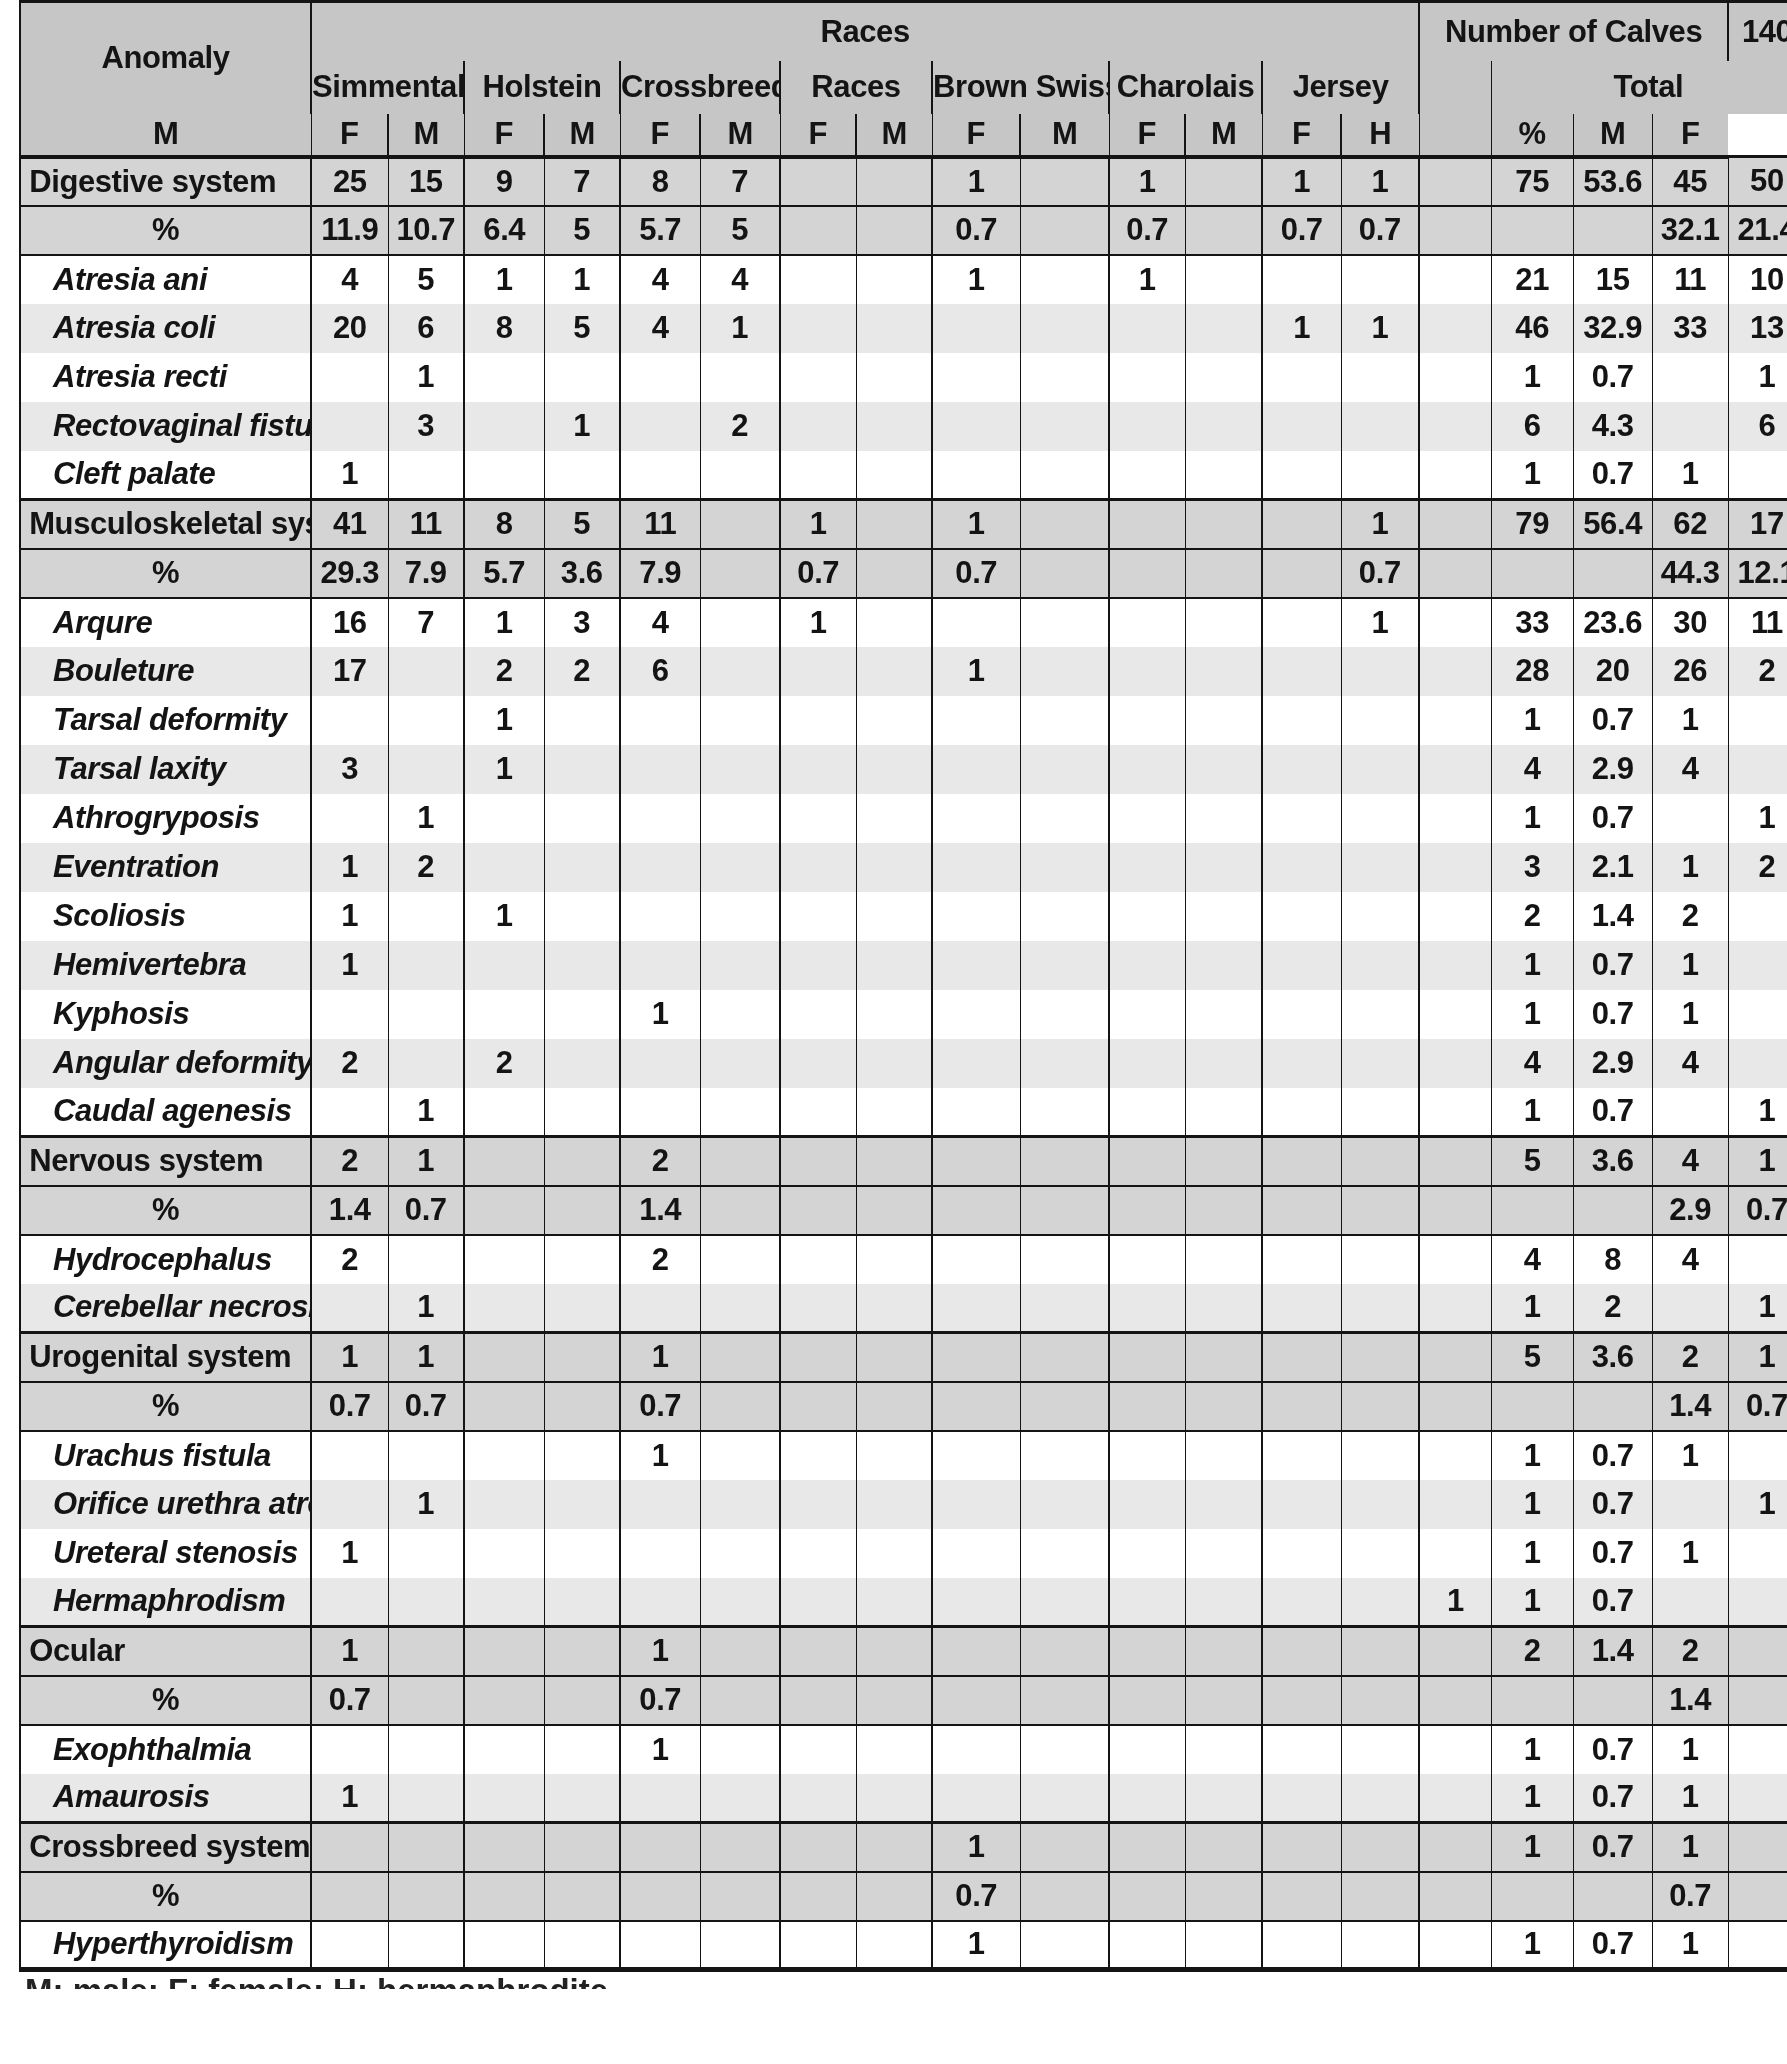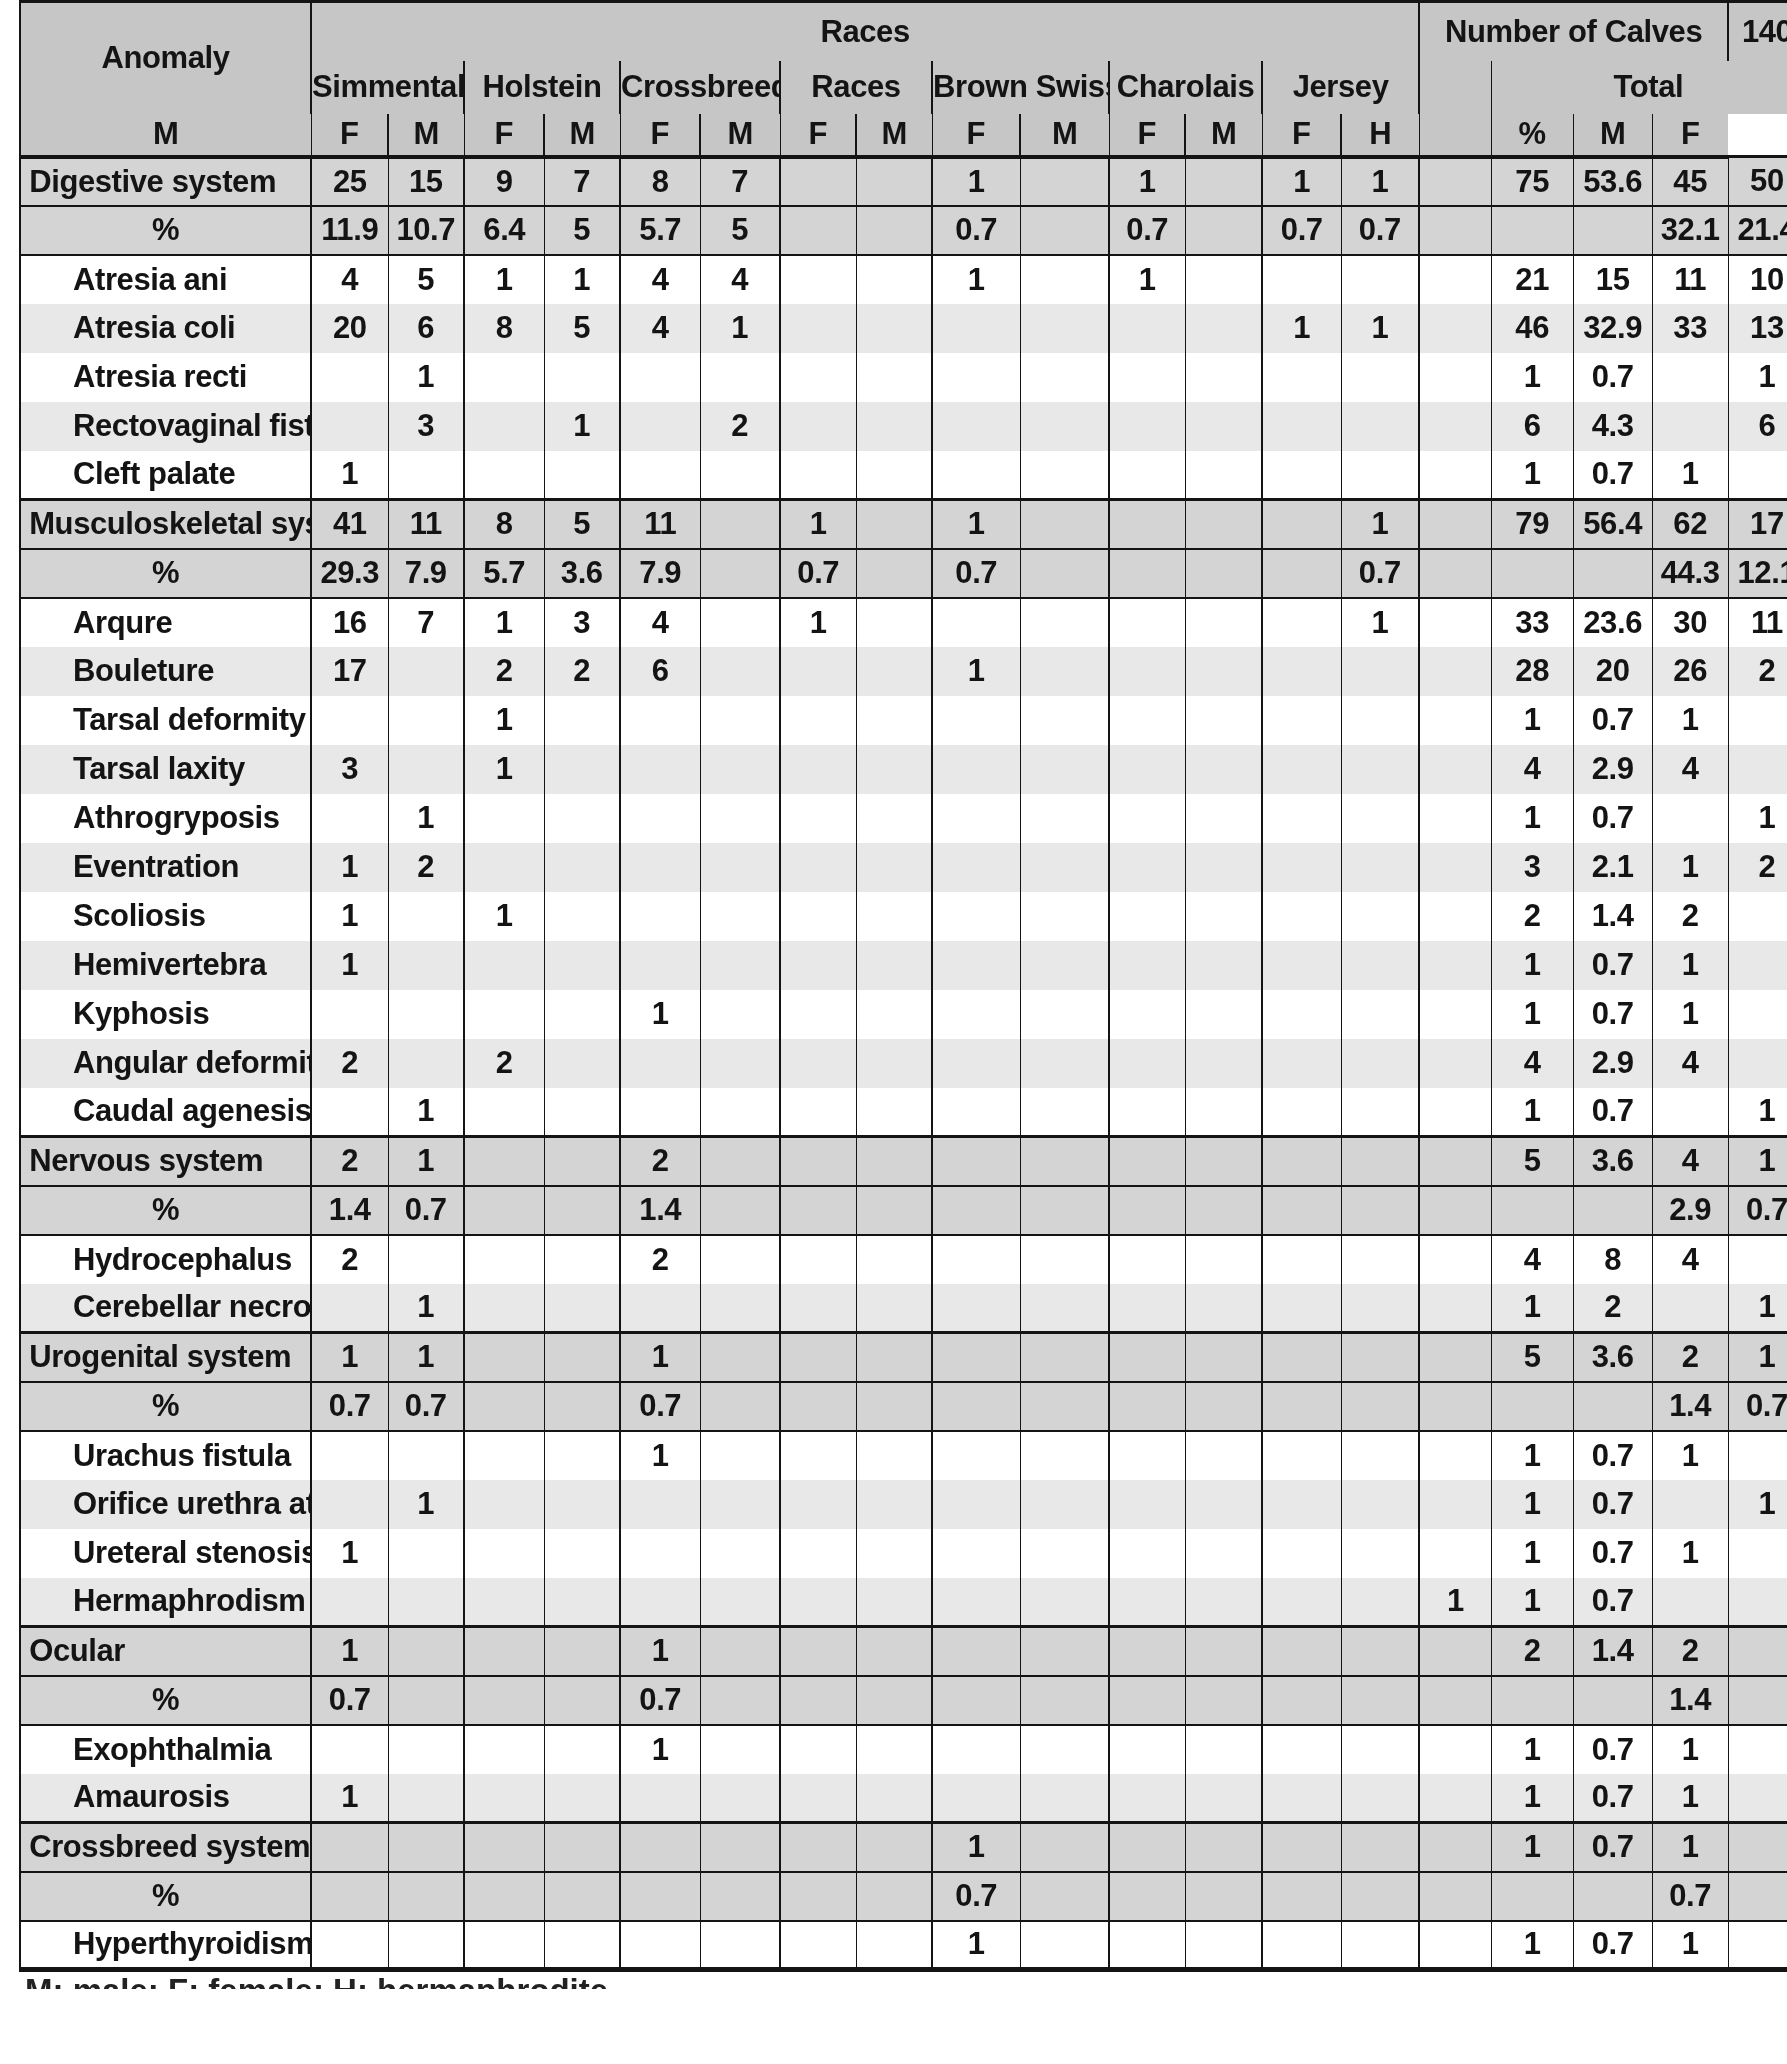--- a/index.html
+++ b/index.html
@@ -25,21 +25,21 @@
   tbody tr.system td,tbody tr.pct td{background:#d4d4d4;}
   tbody tr.shade td{background:#e8e8e8;}
   tbody tr.plain td{background:#ffffff;}
   tbody tr.system td{border-top:3.3px solid #141414;border-bottom:2.5px solid #141414;}
   tbody tr.pct td{border-bottom:2.5px solid #141414;}
   tbody td:nth-child(n+2){border-left:1.6px solid #141414;}
   tbody td:nth-child(2),tbody td:nth-child(4),tbody td:nth-child(6),
   tbody td:nth-child(8),tbody td:nth-child(10),tbody td:nth-child(12),
   tbody td:nth-child(14),tbody td:nth-child(16){border-left:2.5px solid #141414;}
   tbody td.lbl{text-align:left;padding-left:8.2px;}
-  tbody tr.detail td.lbl{padding-left:52px;}
+  tbody tr.detail td.lbl{font-style:italic;padding-left:32px;}
   tbody tr.pct td.lbl{text-align:center;padding-left:0;}
   
   .footnote{height:17.3px;overflow:hidden;font-size:33px;font-weight:bold;
             line-height:1.15;padding-left:25px;color:#222;}
 </style>
 </head>
 <body>
 
 <div class="page">
   <table class="tbl">

